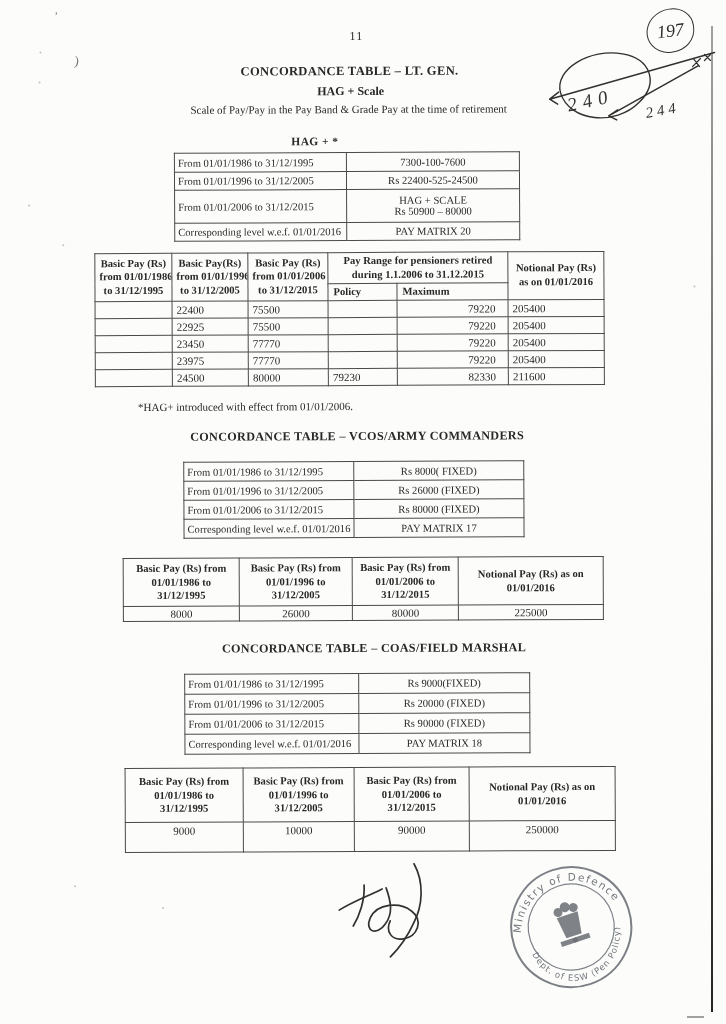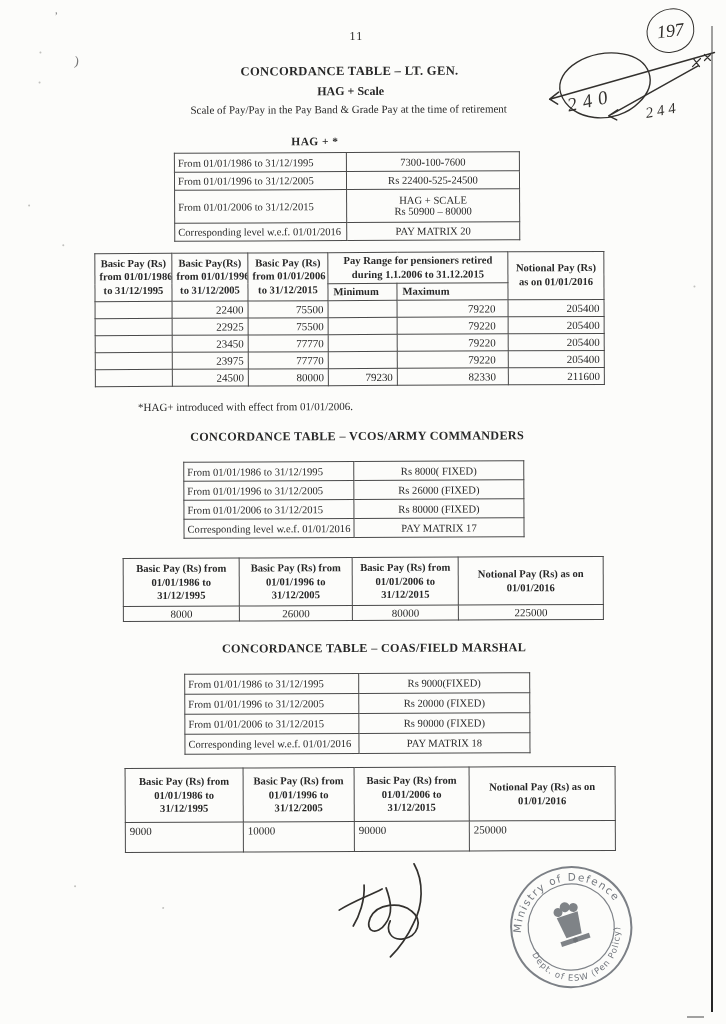--- a/index.html
+++ b/index.html
@@ -24,28 +24,28 @@
   #t-hag tr:nth-child(1) td{height:16px}
   #t-hag tr:nth-child(2) td{height:15px}
   #t-hag tr:nth-child(3) td{height:30px}
   #t-hag tr:nth-child(4) td{height:15px}
   #t-vcos td{height:16px}
   #t-coas td{height:17px}
   #t-main thead tr.gr{height:30px}
   #t-main thead tr.sub{height:13px}
   #t-main thead th.minmax{text-align:left;padding-left:5px;font-weight:bold;}
   #t-main tbody tr{height:17px}
-  #t-main tbody td{text-align:right;font-size:11px;}
+  #t-main tbody td{text-align:left;font-size:11px;}
   #t-main tbody td.c4{text-align:right;padding-right:12px;}
   #t-vcos-pay thead tr{height:48px}
   #t-vcos-pay tbody tr{height:15px}
   #t-vcos-pay tbody td{text-align:center;font-size:11px;}
   #t-coas-pay thead tr{height:54px}
   #t-coas-pay tbody tr{height:30px}
-  #t-coas-pay tbody td{vertical-align:top;padding-top:2px;font-size:11px;}
+  #t-coas-pay tbody td{text-align:center;vertical-align:top;padding-top:2px;font-size:11px;}
   .edge-line{position:absolute;left:711px;top:26px;width:2px;height:986px;
              background:linear-gradient(to bottom, rgba(70,70,70,.5), rgba(25,25,25,.95));}
   .bottom-dash{position:absolute;left:687px;top:1016px;width:17px;height:2px;background:#8a8a8a;opacity:.8;}
   .circled-num{position:absolute;left:648px;top:10px;width:46px;height:42px;border:1.6px solid #34322f;
                border-radius:55% 45% 52% 48%;transform:rotate(-7deg);display:flex;align-items:center;
                justify-content:center;font-size:18px;font-style:italic;color:#2e2c29;}
   .speck{position:absolute;width:2px;height:2px;border-radius:50%;background:#8f8f8c;opacity:.55;}
   .mark-paren{position:absolute;left:76px;top:52px;font-size:13px;color:#777;transform:rotate(8deg);}
   .mark-apos{position:absolute;left:56px;top:8px;font-size:12px;color:#888;}
   svg{position:absolute;overflow:visible;}
@@ -109,21 +109,21 @@
       </colgroup>
       <thead>
           <tr class="gr">
             <th rowspan="2">Basic Pay (Rs)<br>from 01/01/1986<br>to 31/12/1995</th>
             <th rowspan="2">Basic Pay(Rs)<br>from 01/01/1996<br>to 31/12/2005</th>
             <th rowspan="2">Basic Pay (Rs)<br>from 01/01/2006<br>to 31/12/2015</th>
             <th colspan="2">Pay Range for pensioners retired<br>during 1.1.2006 to 31.12.2015</th>
             <th rowspan="2">Notional Pay (Rs)<br>as on 01/01/2016</th>
           </tr>
           <tr class="sub">
-            <th class="minmax">Minimum</th>
+            <th class="minmax">Policy</th>
             <th class="minmax">Maximum</th>
           </tr>
         </thead>
       <tbody>
           <tr>
             <td class="c0"></td>
             <td class="c1">22400</td>
             <td class="c2">75500</td>
             <td class="c3"></td>
             <td class="c4">79220</td>

